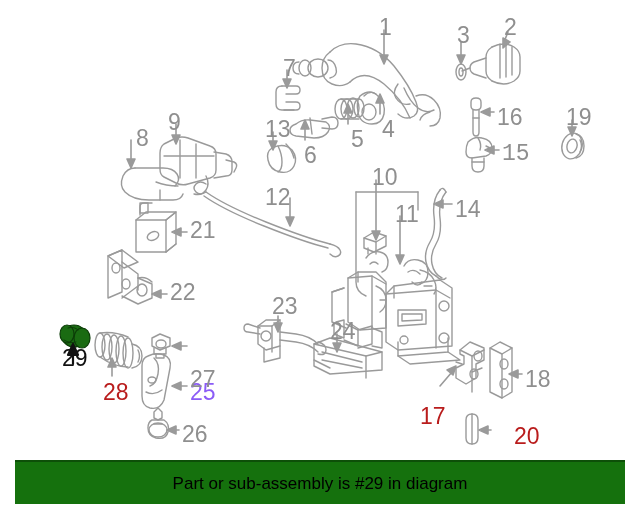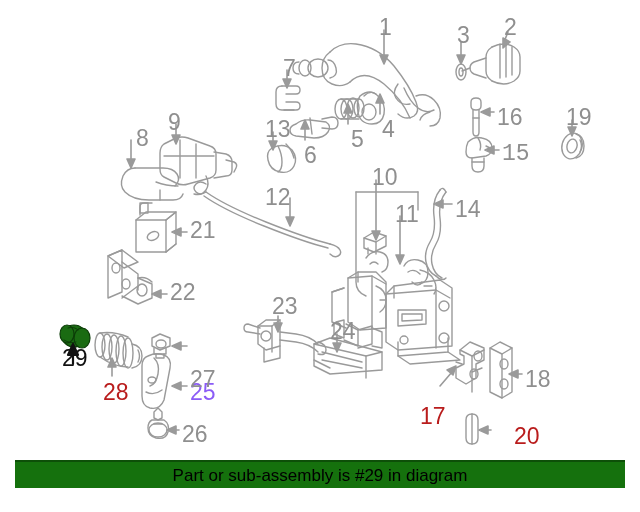--- a/index.html
+++ b/index.html
@@ -36,21 +36,21 @@
   }
   .callout.highlight {
     color: #111111;
     font-weight: normal;
   }
   #notice-banner {
     position: absolute;
     left: 15px;
     top: 460px;
     width: 610px;
-    height: 28px;
+    height: 44px;
     background: #15710d;
     border-top: 2px solid #0d4f08;
     box-sizing: border-box;
     display: flex;
     flex-direction: column;
     align-items: center;
     justify-content: center;
   }
   #notice-banner .line {
     color: #000000;

